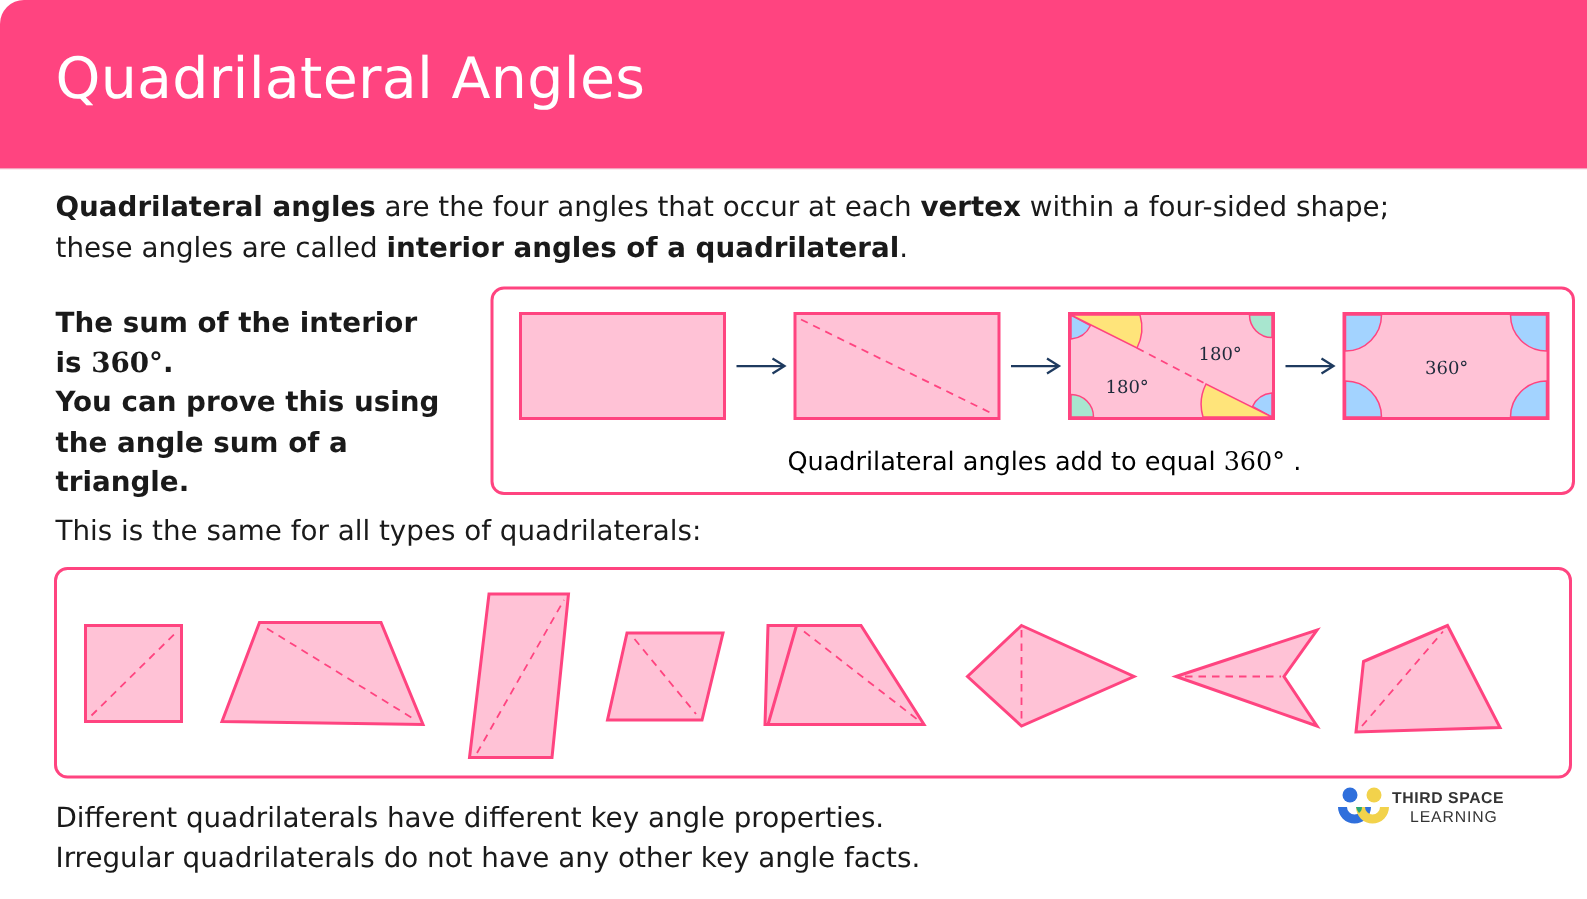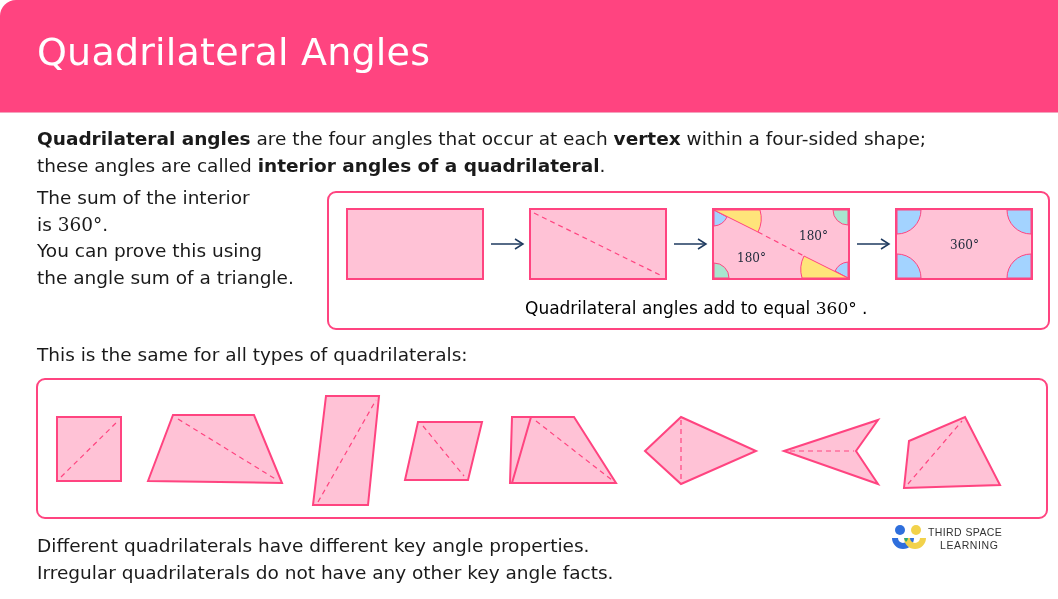--- a/index.html
+++ b/index.html
@@ -3,33 +3,33 @@
 <meta charset="utf-8">
 <style>
   html, body { margin:0; padding:0; }
   body { width:1058px; height:599px; background:#ffffff; position:relative; overflow:hidden;
          font-family:"DejaVu Sans", sans-serif; color:#1a1a1a; }
   .header { position:absolute; left:0; top:0; width:1058px; height:112px; background:#ff4480;
             border-top-left-radius:16px; border-bottom:1px solid #f4a3bd; }
   .title { position:absolute; left:37px; top:30px; font-size:38px; color:#ffffff; font-weight:500; letter-spacing:0.2px; }
   .p { position:absolute; font-size:18.5px; line-height:26.5px; color:#1a1a1a; }
   .intro { left:37px; top:126px; width:990px; }
-  .sum { left:37px; top:185px; width:280px; }
+  .sum { left:37px; top:203px; width:280px;font-weight:bold; }
   .same { left:37px; top:342px; }
   .footer-text { left:37px; top:533px; }
   b { font-weight:bold; }
   .math { font-family:"DejaVu Serif", serif; }
   .box { position:absolute; border:2.5px solid #ff4480; border-radius:9px; background:#fff; }
   .proof-box { left:327px; top:191px; width:719px; height:135px;text-align:right; }
   .types-box { left:36px; top:378px; width:1008px; height:137px; }
   .caption { position:absolute; left:196px; top:105px; font-size:17px; color:#000000; white-space:nowrap; }
   svg { position:absolute; left:0; top:0; overflow:visible; }
   .logo { position:absolute; left:890px; top:523px; width:140px; height:32px; }
   .logo-text { position:absolute; left:38px; top:3px; font-size:10.5px; line-height:13px; color:#333; font-family:"Liberation Sans", sans-serif; }
-  .logo-text .l1 { font-weight:normal; letter-spacing:0.4px; }
+  .logo-text .l1 { font-weight:bold; letter-spacing:0.4px; }
   .logo-text .l2 { letter-spacing:0.6px; padding-left:12px; }
 </style>
 </head>
 <body>
 
 <div class="header">
   <div class="title">Quadrilateral Angles</div>
 </div>
 
 <div class="p intro">

